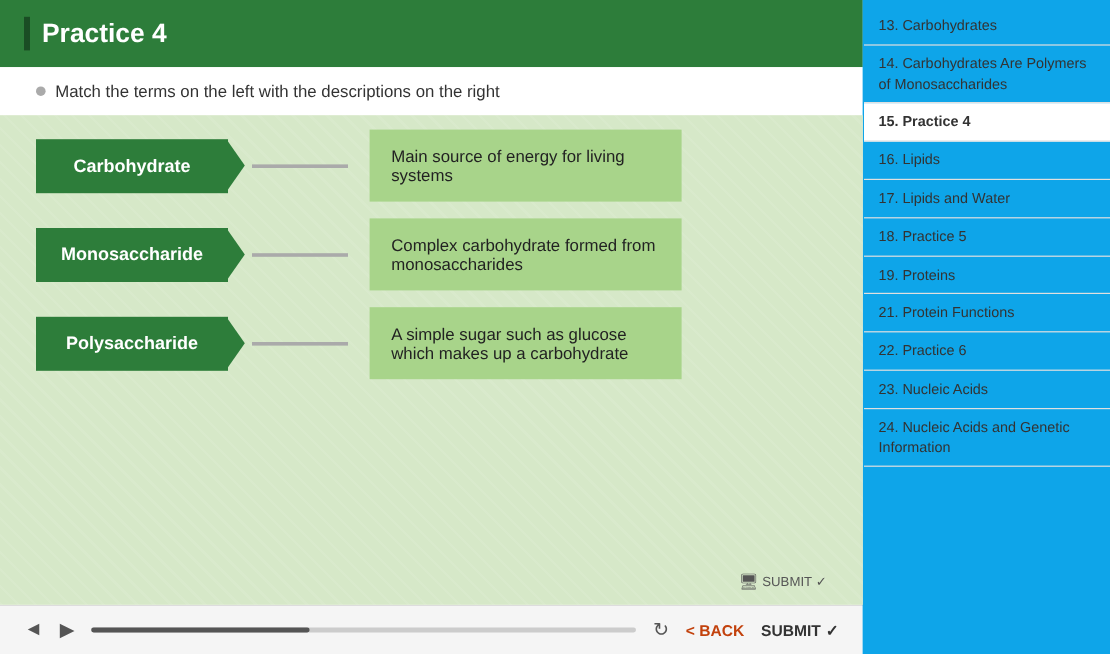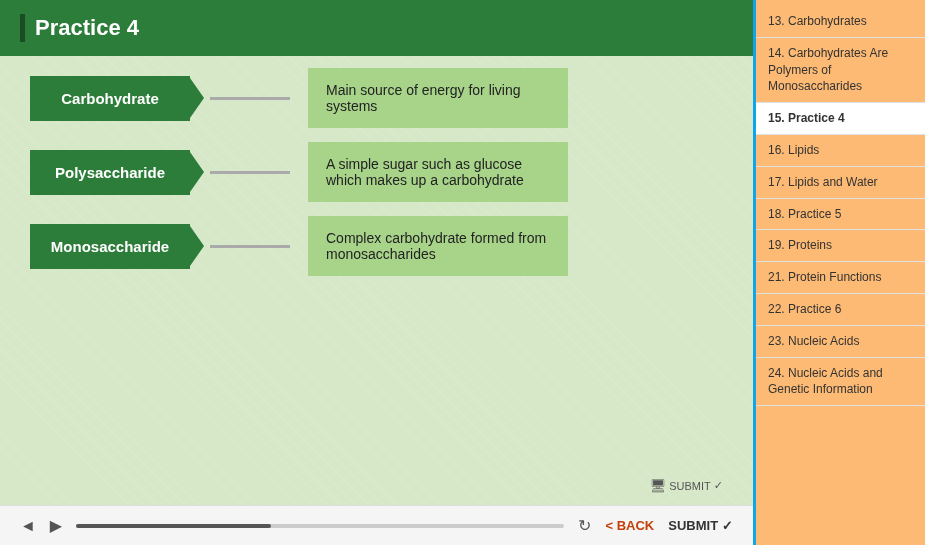--- a/index.html
+++ b/index.html
@@ -199,23 +199,23 @@
       cursor: pointer;
       color: #333;
       font-weight: bold;
       display: flex;
       align-items: center;
       gap: 4px;
     }
 
     
     .sidebar {
-      width: 172px;
-      background: #fdba74;
-      border-left: 3px solid #0ea5e9;
+      width: 206px;
+      background: #0ea5e9;
+      border-left: 1px solid #0ea5e9;
       overflow-y: auto;
       padding: 6px 0;
     }
 
     .sidebar-item {
       padding: 7px 12px;
       font-size: 12px;
       color: #333;
       cursor: pointer;
       border-bottom: 1px solid #e0e0e0;
@@ -239,50 +239,54 @@
 
 <div class="left-column">
 
   <div class="main-panel">
 
     <div class="practice-header">
       <span class="practice-header-bar"></span>
       <span>Practice 4</span>
     </div>
 
+    <div class="instruction-row">
+      <span class="instruction-dot"></span>
+      <span>Match the terms on the left with the descriptions on the right</span>
+    </div>
 
     <div class="content-area">
 
       <div class="match-row">
         <div class="term-box">
           <span>Carbohydrate</span>
         </div>
         <div class="connector"></div>
         <div class="desc-box">
           <span>Main source of energy for living systems</span>
         </div>
       </div>
 
       <div class="match-row">
         <div class="term-box">
+          <span>Monosaccharide</span>
+        </div>
+        <div class="connector"></div>
+        <div class="desc-box">
+          <span>Complex carbohydrate formed from monosaccharides</span>
+        </div>
+      </div>
+
+      <div class="match-row">
+        <div class="term-box">
           <span>Polysaccharide</span>
         </div>
         <div class="connector"></div>
         <div class="desc-box">
           <span>A simple sugar such as glucose which makes up a carbohydrate</span>
-        </div>
-      </div>
-
-      <div class="match-row">
-        <div class="term-box">
-          <span>Monosaccharide</span>
-        </div>
-        <div class="connector"></div>
-        <div class="desc-box">
-          <span>Complex carbohydrate formed from monosaccharides</span>
         </div>
       </div>
 
       <div style="display:flex; justify-content:flex-end; margin-top:auto; padding-top:10px; position:relative; z-index:1;">
         <span class="submit-small">
           <span style="font-size:13px;">🖥</span>
           <span>SUBMIT</span>
           <span>✓</span>
         </span>
       </div>

